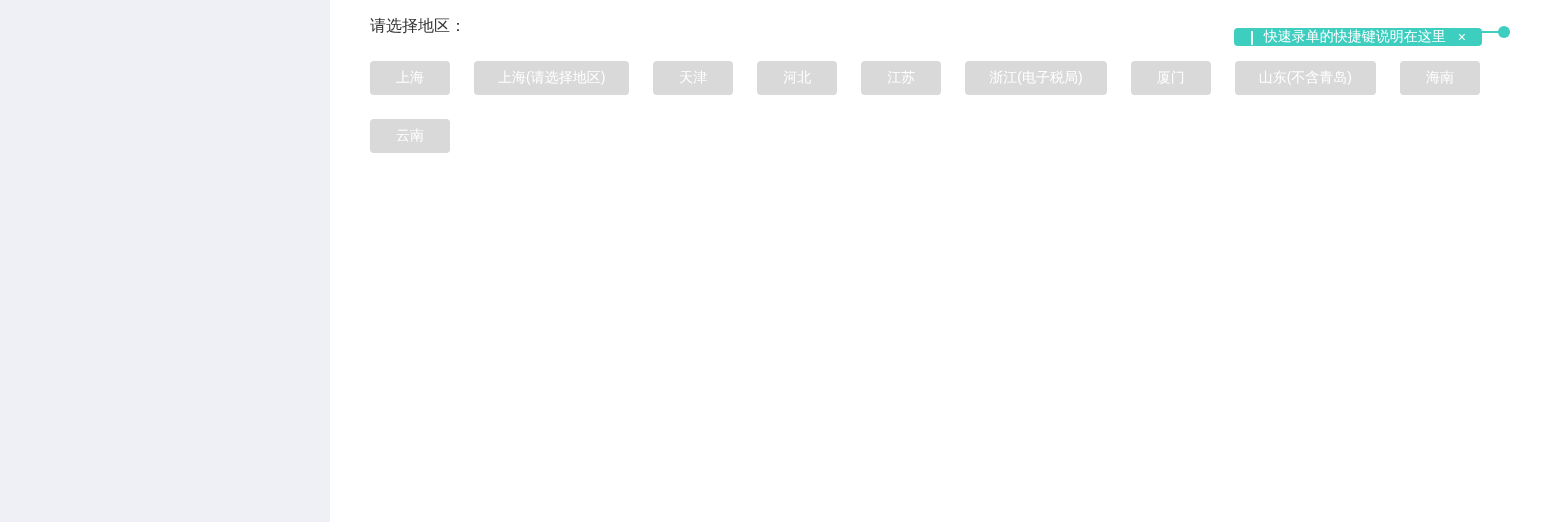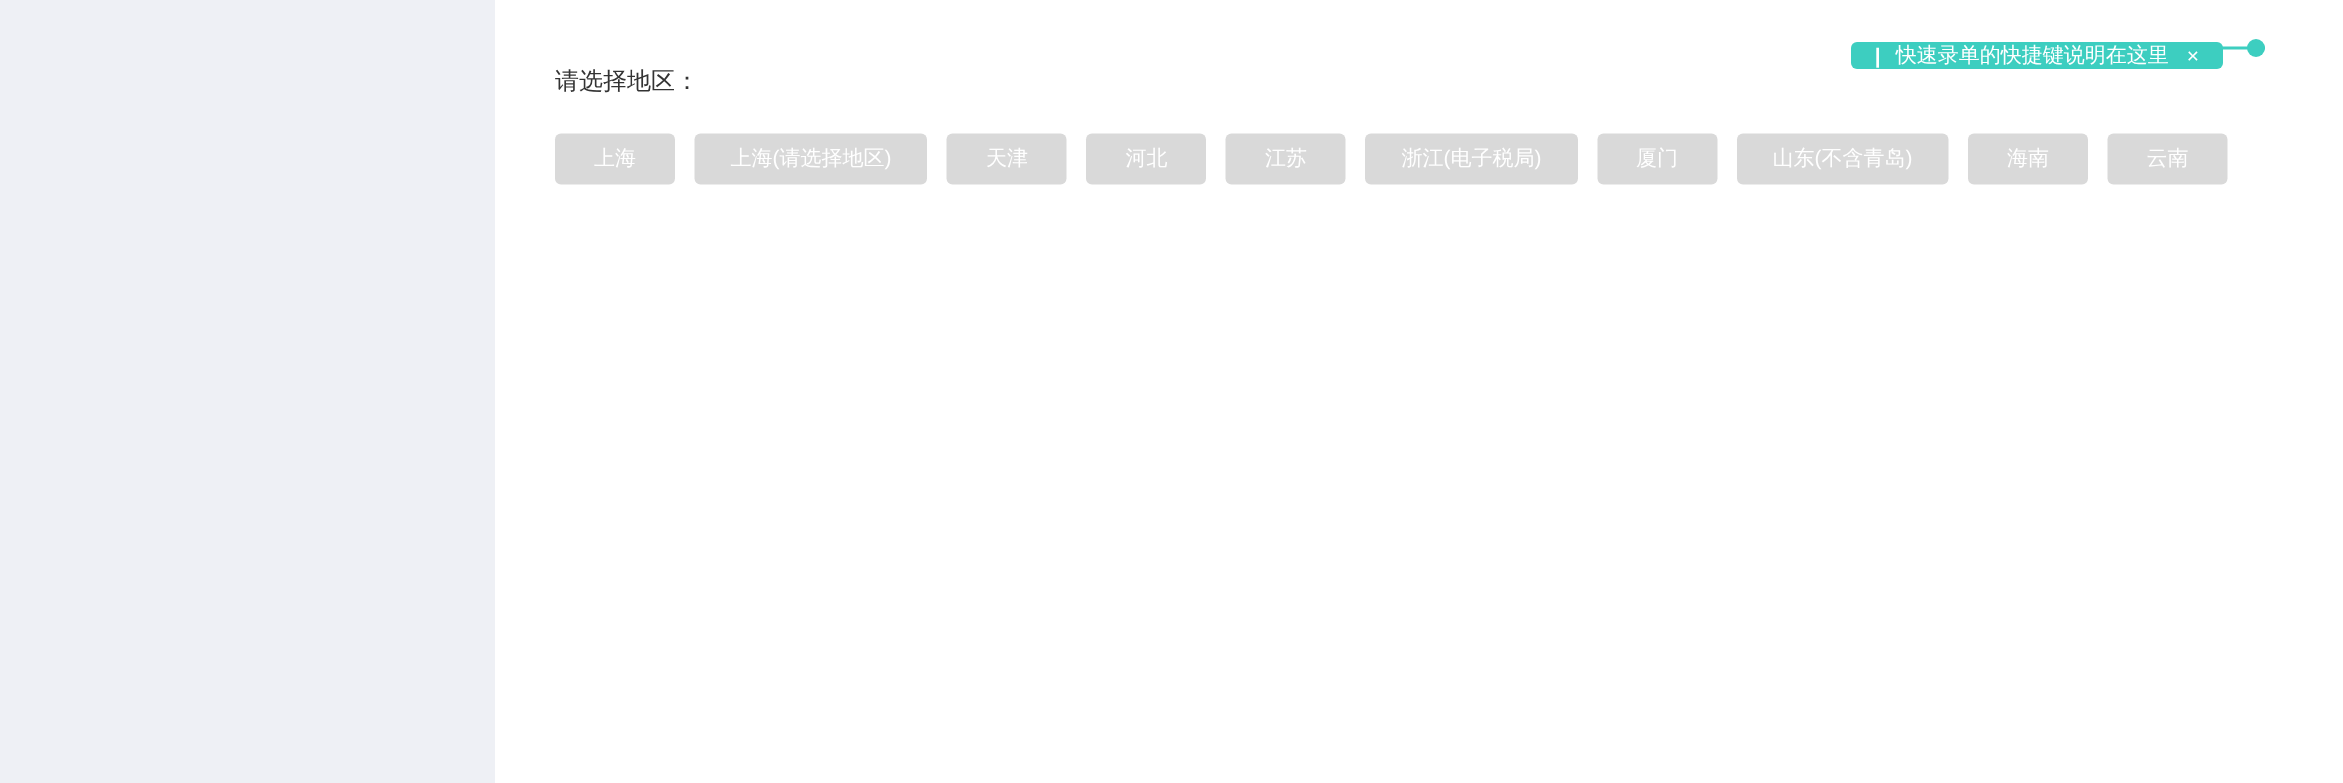--- a/index.html
+++ b/index.html
@@ -26,34 +26,34 @@
       background: #eef0f5;
     }
 
     .main-content {
       position: absolute;
       left: 330px;
       top: 0;
       right: 0;
       bottom: 0;
       background: #ffffff;
-      padding: 44px 40px;
+      padding: 16px 40px;
     }
 
     .section-title {
       font-size: 16px;
       color: #333;
       margin-bottom: 24px;
       font-weight: normal;
     }
 
     .region-buttons {
       display: flex;
       flex-wrap: wrap;
-      gap: 13px;
+      gap: 24px;
     }
 
     .region-btn {
       padding: 8px 24px;
       background: #d9d9d9;
       border: none;
       border-radius: 4px;
       color: #fff;
       font-size: 14px;
       cursor: pointer;

